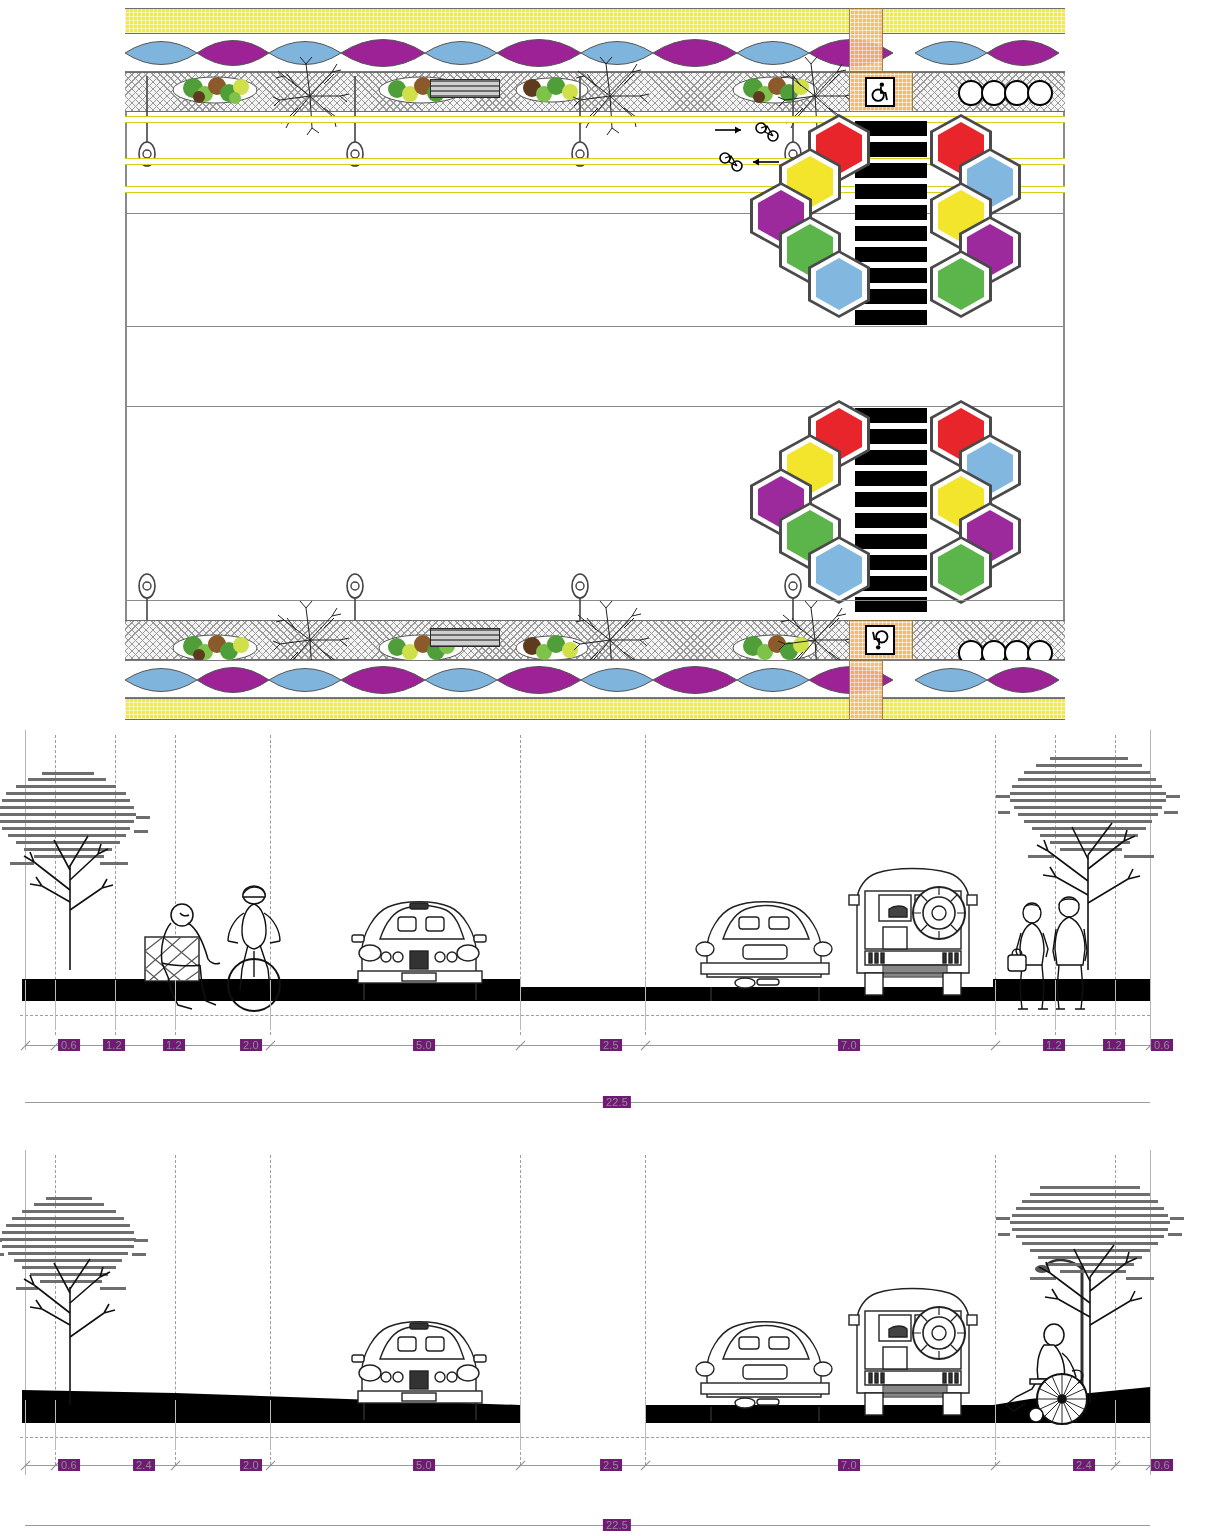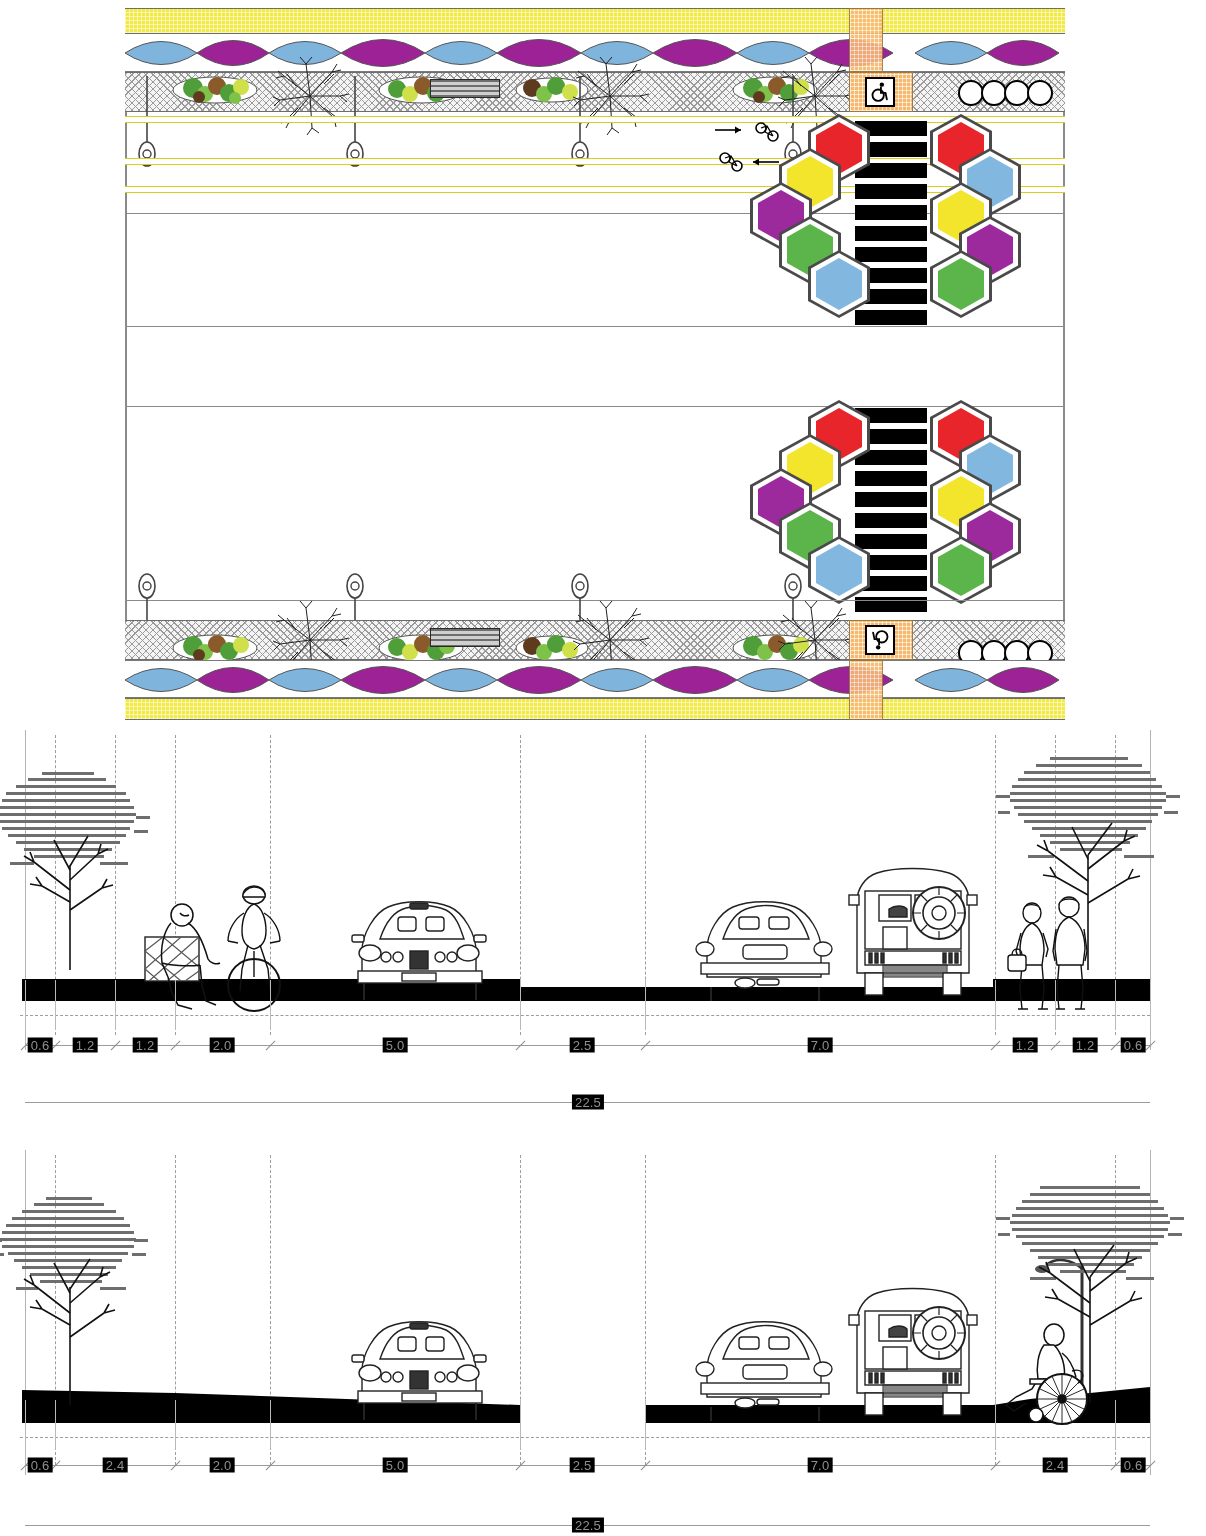--- a/index.html
+++ b/index.html
@@ -68,22 +68,22 @@
      background-image:repeating-linear-gradient(0deg,#6e6e6e 0 1.5px,#cfcfcf 1.5px 5px);}
 
   
   .section{position:absolute;left:0;width:1206px;}
   .grade{position:absolute;background:#000;}
   .vline{position:absolute;width:0;border-left:1px solid #b4b4b4;}
   .vdash{position:absolute;width:0;border-left:1.4px dashed #9d9d9d;}
   .hdash{position:absolute;height:0;border-top:1.2px dashed #9d9d9d;}
   .dimline{position:absolute;height:0;border-top:1px solid #9b9b9b;}
   .dimtick{position:absolute;width:0;height:13px;border-left:1.3px solid #8d8d8d;transform:rotate(45deg);}
-  .dimtxt{position:absolute;font-size:13px;color:#8f8f8f;background:#000000;padding:0 3px;
-     transform:translate(-50%,-50%);white-space:nowrap;letter-spacing:.2px;}
+  .dimtxt{position:absolute;font-size:11px;color:#8f8f8f;background:#701a75;padding:0 3px;
+     transform:translate(-50%,-50%);white-space:nowrap;letter-spacing:.2px;margin-left:29px;}
   .extline{position:absolute;width:0;border-left:1px solid #b9b9b9;}
 
   svg{overflow:visible;}
 </style>
 </head>
 <body>
 
 <div class="stage">
 
   <div id="plan">

